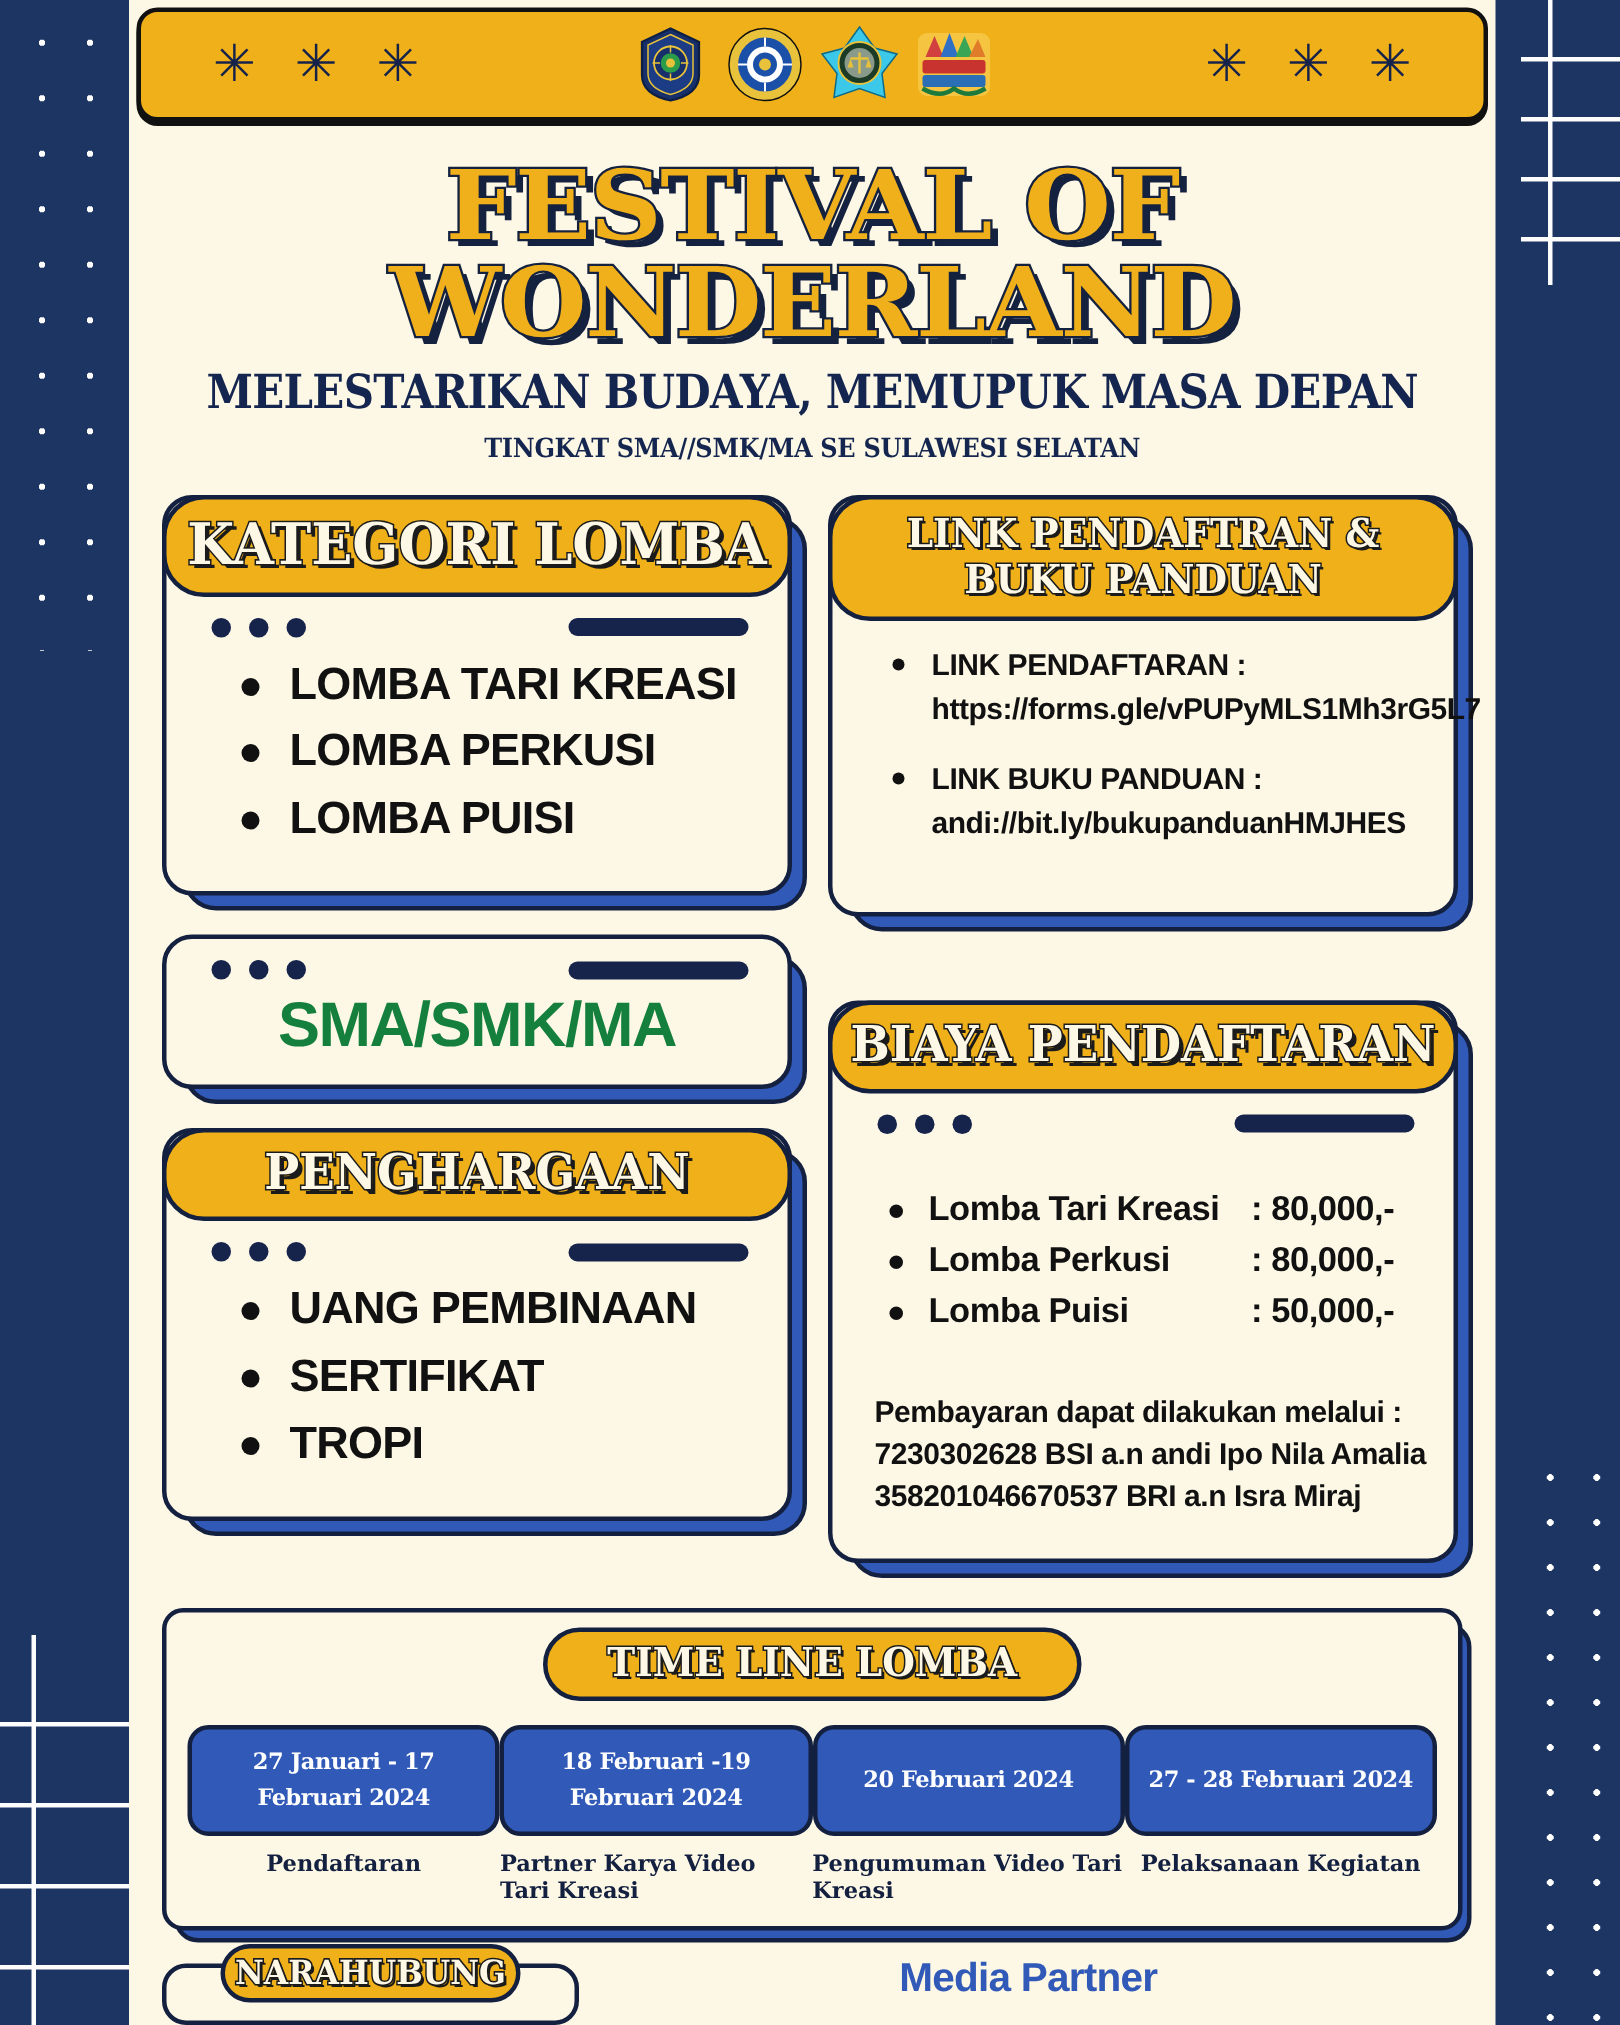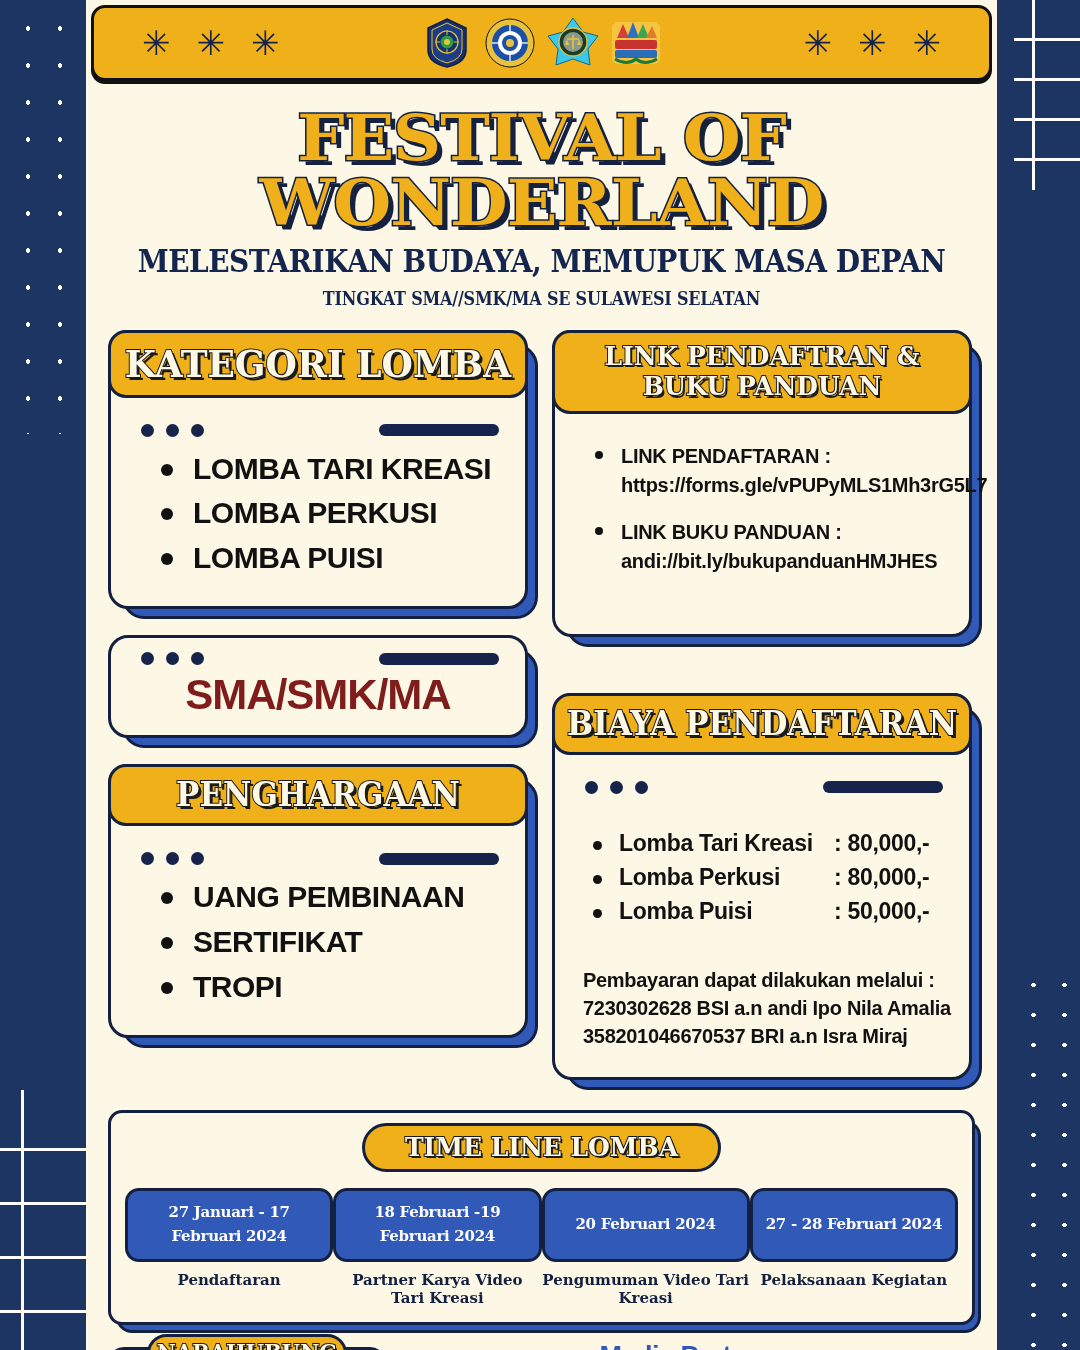--- a/index.html
+++ b/index.html
@@ -84,22 +84,22 @@
   .card .shadow{
     position:absolute; left:14px; top:14px; right:-10px; bottom:-10px;
     background:#3159b8; border:3px solid #14203f; border-radius:22px; z-index:0;
   }
   .card .body{
     position:relative; z-index:1;
     background:#fdf8e6; border:3px solid #14203f; border-radius:20px;
     padding:0;
   }
   .card .cap{
-    background:#efb01a; border:3px solid #14203f; border-radius:18px;
-    margin:-3px -3px 12px -3px; padding:9px 10px 11px 10px; text-align:center;
+    background:#efb01a; border:3px solid #14203f; border-radius:28px;
+    margin:-3px -3px 0 -3px; padding:9px 10px 11px 10px; text-align:center;
   }
   .cap-text{
     font-family:"DejaVu Serif", serif; font-weight:bold; color:#fdf8e6;
     font-size:36px; letter-spacing:0px;
     -webkit-text-stroke:2px #1b1b1b; paint-order:stroke fill;
     text-shadow:3px 3px 0 #1b1b1b; transform:scaleY(1.06); display:inline-block;
   }
   .cap-text.small{ font-size:25px; text-shadow:2px 2px 0 #1b1b1b; }
   .cap-text.med{ font-size:31px; }
 
@@ -112,26 +112,26 @@
   ul.items{ list-style:none; padding:14px 10px 22px 46px; }
   ul.items li{
     font-weight:bold; font-size:30px; color:#111; letter-spacing:-0.5px;
     margin-bottom:8px; position:relative; padding-left:36px; line-height:1.22;
   }
   ul.items li:before{
     content:""; position:absolute; left:4px; top:13px;
     width:12px; height:12px; border-radius:50%; background:#111;
   }
   .jenjang-val{
-    font-weight:bold; font-size:42px; color:#7f1d1d; text-align:center;
+    font-weight:bold; font-size:42px; color:#15803d; text-align:center;
     padding:6px 0 16px 0; letter-spacing:-1px;
   }
 
   
-  ul.links{ list-style:none; padding:16px 18px 40px 40px; }
+  ul.links{ list-style:none; padding:16px 18px 26px 40px; }
   ul.links li{
     position:relative; padding-left:26px; margin-bottom:18px;
     font-weight:bold; font-size:20px; color:#111; line-height:1.45;
     letter-spacing:-0.3px;
   }
   ul.links li:before{
     content:""; position:absolute; left:0; top:9px;
     width:8px;height:8px;border-radius:50%;background:#111;
   }
   ul.links .url{ display:block; font-weight:bold; }
@@ -174,21 +174,21 @@
   .tl-box{
     width:100%; background:#3159b8; border:3px solid #14203f; border-radius:14px;
     min-height:74px; display:flex; align-items:center; justify-content:center;
     text-align:center; padding:6px 6px;
   }
   .tl-date{
     font-family:"DejaVu Serif", serif; font-weight:bold; color:#ffffff;
     font-size:15px; line-height:1.55; letter-spacing:-0.3px;
   }
   .tl-label{
-    margin-top:9px; text-align:center; color:#14203f; font-weight:bold;
+    margin-top:9px; text-align:left; color:#14203f; font-weight:bold;
     font-size:15px; line-height:1.25; font-family:"DejaVu Serif", serif;
   }
 
   
   .bottom{ display:flex; padding:14px 22px 0 22px; gap:10px; align-items:flex-start; }
   .contact{ position:relative; width:278px; margin-top:8px; }
   .contact .body{
     position:relative; z-index:1; background:#fdf8e6; border:3px solid #14203f;
     border-radius:16px; padding:0 10px 12px 10px;
   }

